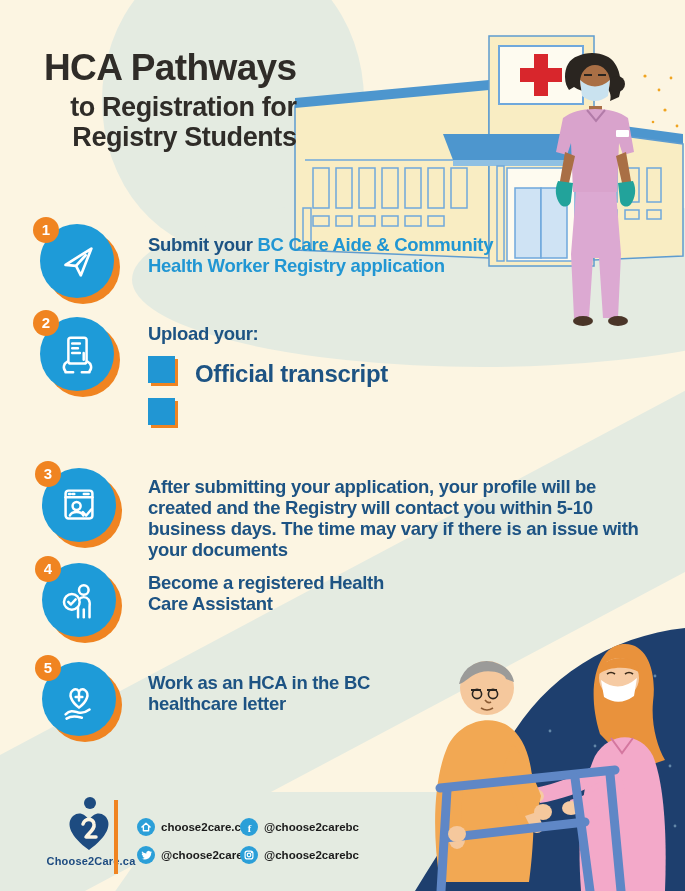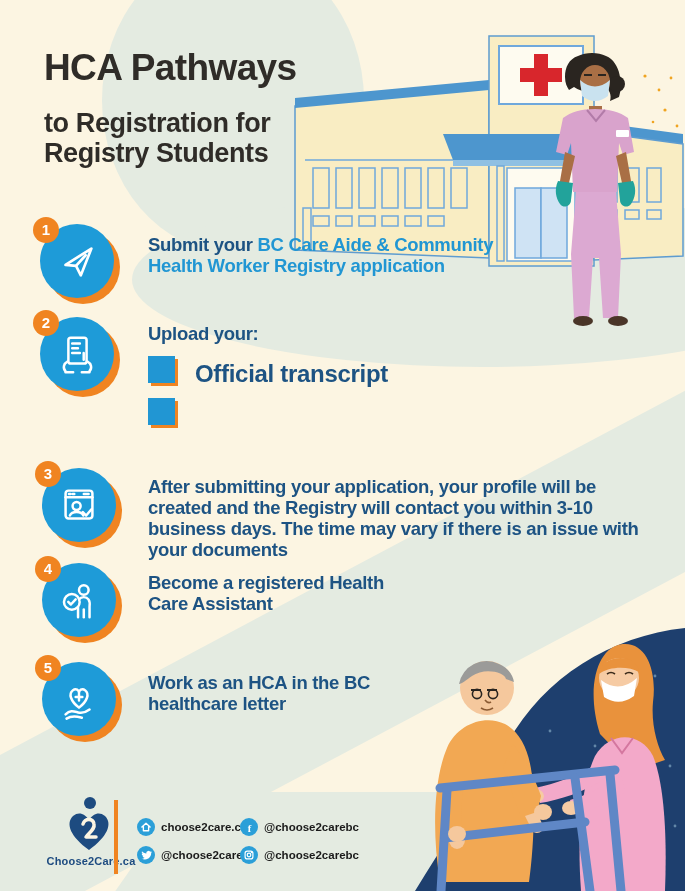--- a/index.html
+++ b/index.html
@@ -8,23 +8,23 @@
     background:#FCF5E2;font-family:"Liberation Sans",sans-serif;
   }
   
   .bg{position:absolute;background:#E4EBE1;z-index:0;}
   .bg-circle-top{left:102px;top:-52px;width:262px;height:305px;border-radius:50%;}
   .bg-ellipse-steps{left:132px;top:192px;width:700px;height:175px;border-radius:50%;}
   .bg-diagonal{left:-160px;top:840px;width:1100px;height:160px;border-radius:80px;
     transform-origin:0 0;transform:rotate(-28deg);}
   .bg-foot{left:150px;top:792px;width:560px;height:99px;transform:skewX(-35deg);}
   
-  .title-block{position:absolute;left:44px;top:48px;z-index:2;}
+  .title-block{position:absolute;left:44px;top:48px;z-index:2;text-align:right;}
   .title-main{font-size:37px;font-weight:800;color:#2F2C28;letter-spacing:-0.6px;line-height:40px;}
-  .title-sub{font-size:27px;font-weight:600;color:#2F2C28;letter-spacing:-0.4px;line-height:30px;margin-top:20px;}
+  .title-sub{font-size:27px;font-weight:600;color:#2F2C28;letter-spacing:-0.4px;line-height:30px;margin-top:4px;}
   
   .hospital-scene{position:absolute;left:293px;top:18px;width:392px;height:318px;z-index:1;}
   .care-scene{position:absolute;left:385px;top:626px;width:300px;height:265px;z-index:1;}
   
   .step-icon{position:absolute;width:80px;height:80px;z-index:2;}
   .step-icon .ring{position:absolute;left:6px;top:6px;width:74px;height:74px;border-radius:50%;background:#F08421;}
   .step-icon .disc{position:absolute;left:0;top:0;width:74px;height:74px;border-radius:50%;background:#1E9BD8;
     display:flex;align-items:center;justify-content:center;}
   .step-icon .badge{position:absolute;left:-7px;top:-7px;width:26px;height:26px;border-radius:50%;
     background:#F08421;color:#ffffff;font-size:15px;font-weight:700;text-align:center;line-height:26px;z-index:3;}
@@ -180,21 +180,21 @@
         <rect x="10" y="9" width="28" height="29" rx="3"></rect>
         <path d="M10 16 h28"></path>
         <path d="M13.5 12.6 h1.6 M17.5 12.6 h1.6 M29 12.6 h5"></path>
         <circle cx="21.5" cy="25" r="4.2"></circle>
         <path d="M14.5 35 c2 -5 12 -5 14 0"></path>
         <path d="M28 31.5 l3.5 3.5 L37 28.5"></path>
       </svg>
     </div>
     <div class="badge">3</div>
   </div>
-  <div class="step-text" style="left:148px;top:476px;width:515px;">After submitting your application, your profile will be created and the Registry will contact you within 3-10 business days. The time may vary if there is an issue with your documents</div>
+  <div class="step-text" style="left:148px;top:476px;width:515px;">After submitting your application, your profile will be created and the Registry will contact you within 5-10 business days. The time may vary if there is an issue with your documents</div>
 
   <div class="step-icon" style="left:42px;top:563px;">
     <div class="ring"></div>
     <div class="disc">
       <svg width="46" height="46" viewBox="0 0 48 48" fill="none" stroke="#FFFFFF" stroke-width="2.6" stroke-linejoin="round" stroke-linecap="round">
         <circle cx="29" cy="13.5" r="5"></circle>
         <path d="M23 42 v-11 c-1 -7 2 -10 6 -10 s7 3 6 10 v11"></path>
         <path d="M29 34 v8"></path>
         <circle cx="16.5" cy="26" r="8.2" fill="#1E9BD8"></circle>
         <path d="M12.8 26 l2.7 2.7 5 -5.4"></path>

